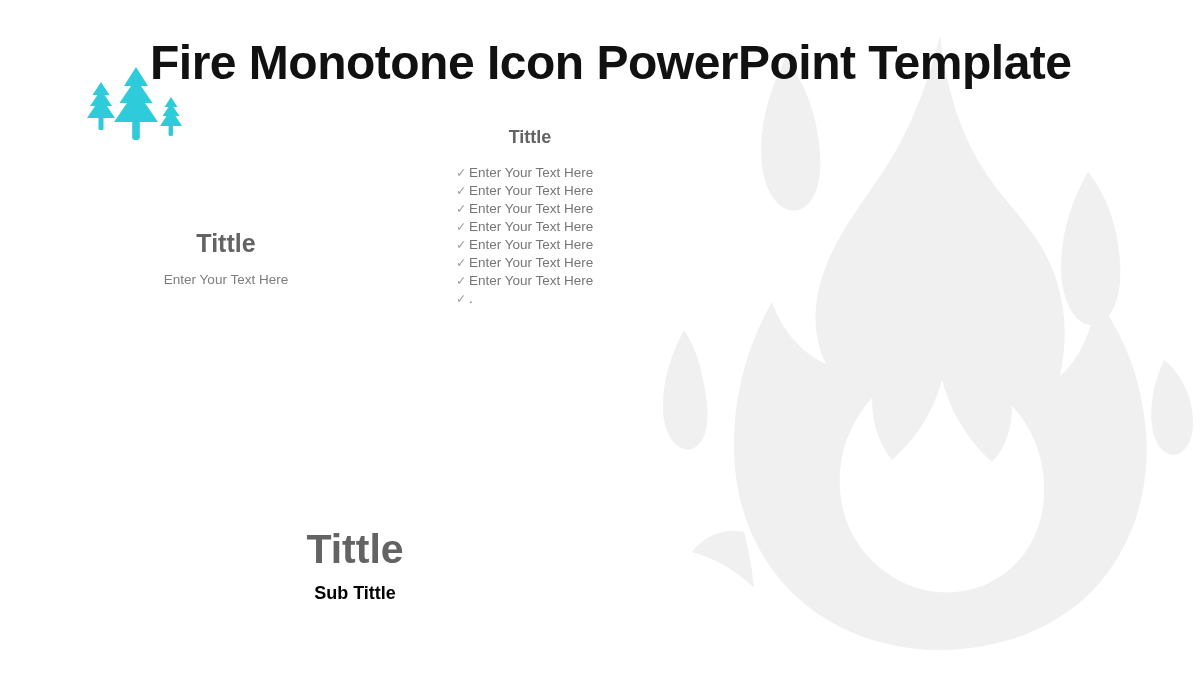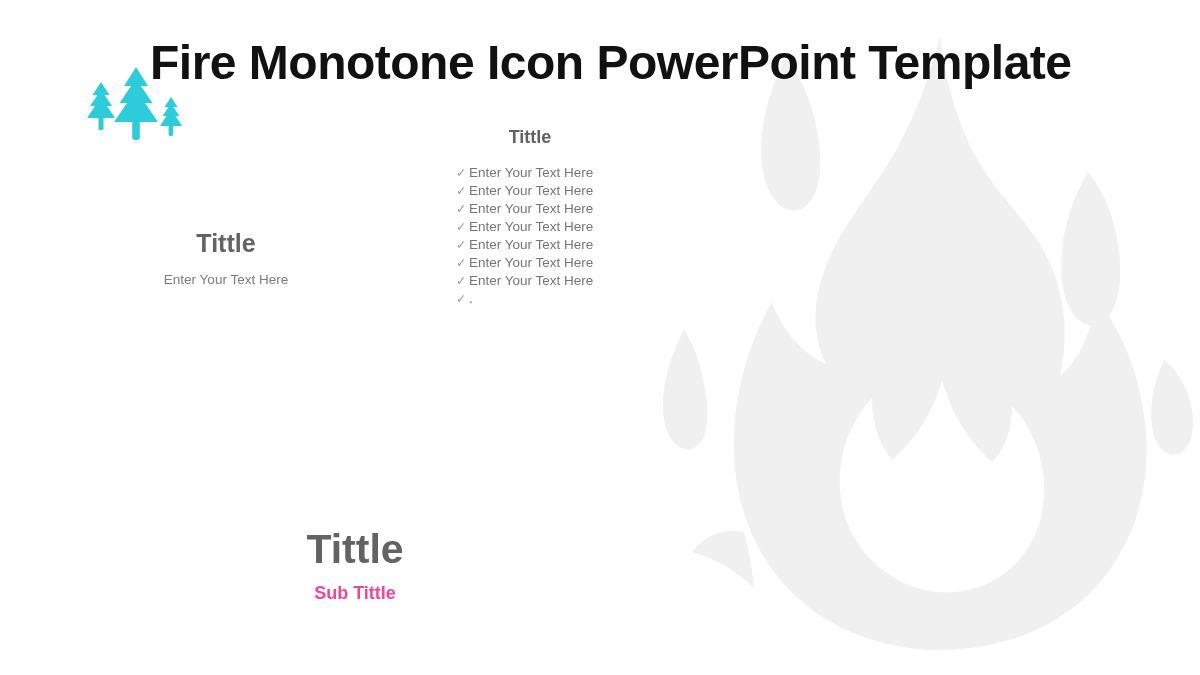--- a/index.html
+++ b/index.html
@@ -129,21 +129,21 @@
   #bottom-block .blk-title {
     font-size: 41px;
     font-weight: bold;
     color: #636363;
     margin: 0 0 12px 0;
     line-height: 1.05;
   }
   #bottom-block .blk-sub {
     font-size: 18px;
     font-weight: bold;
-    color: #ec4899;
+    color: #000000;
     margin: 0;
     line-height: 1.2;
   }
 </style>
 </head>
 <body>
 
 <div id="slide">
 
   <div id="flame-watermark">

